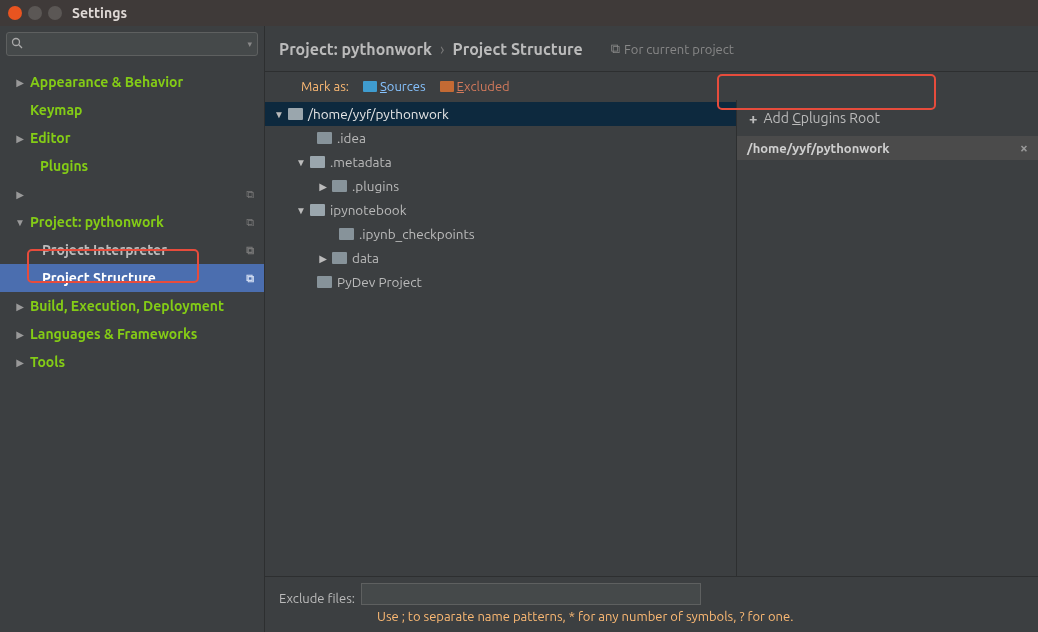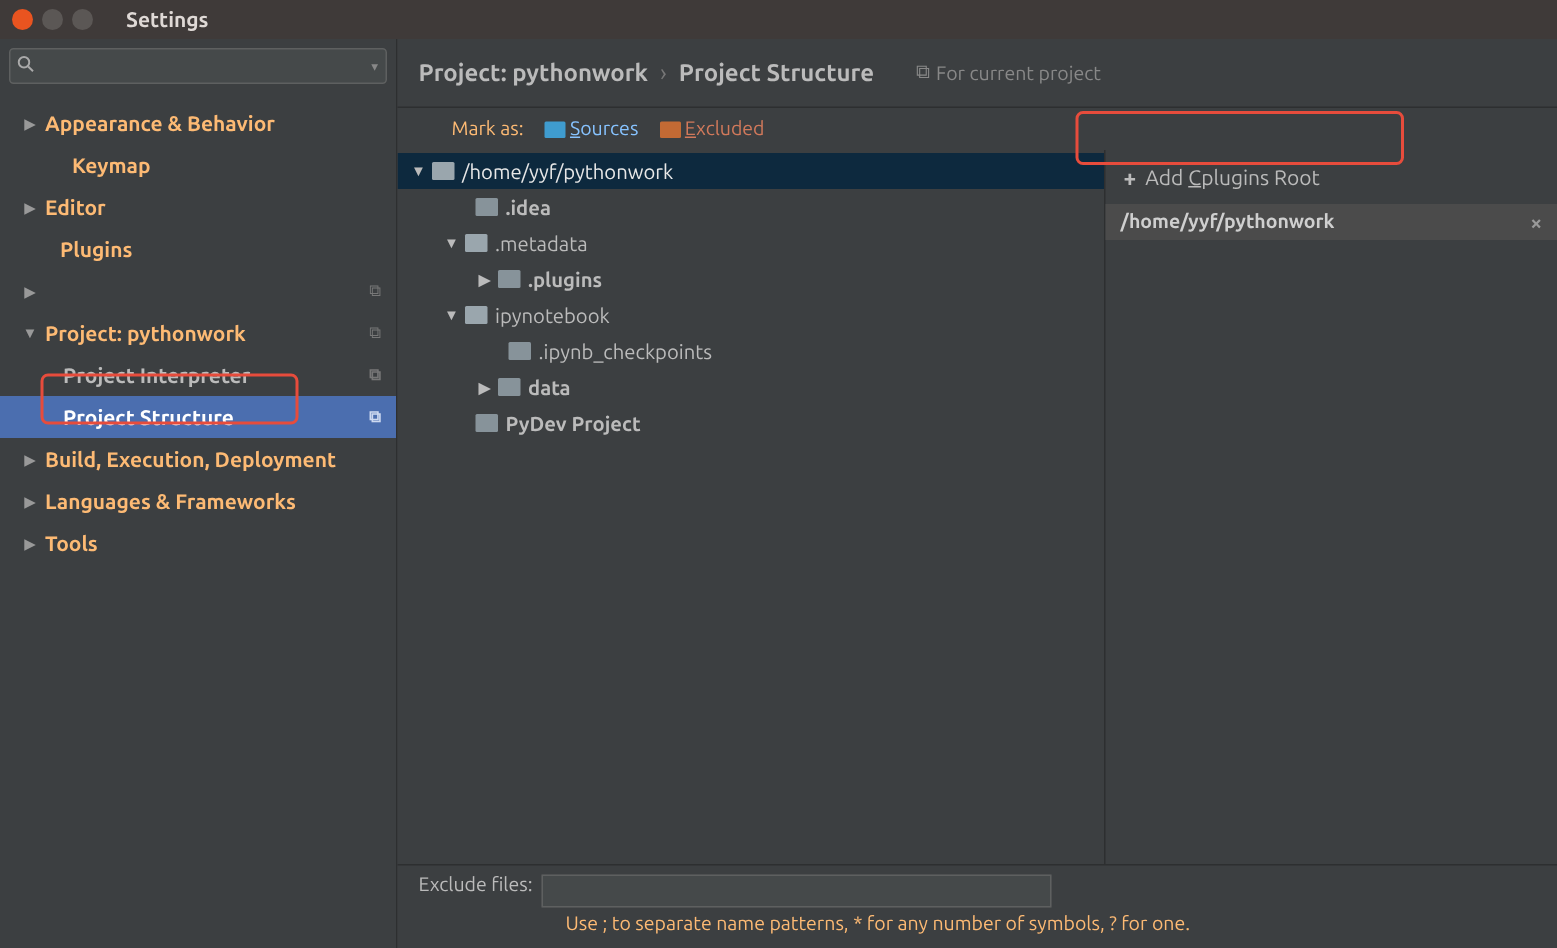--- a/index.html
+++ b/index.html
@@ -1,37 +1,37 @@
 <!DOCTYPE html>
 <html><head>
   <meta charset="utf-8">
   <style>
     * { margin: 0; padding: 0; box-sizing: border-box; font-family: "Ubuntu", "Segoe UI", Arial, sans-serif; }
     body { background: #3c3f41; color: #bbbbbb; width: 1038px; height: 632px; overflow: hidden; }
 
-    .titlebar { height: 26px; background: #3f3a39; display: flex; align-items: center; padding: 0 8px; gap: 12px; }
+    .titlebar { height: 26px; background: #3f3a39; display: flex; align-items: center; padding: 0 8px; }
     .titlebar .buttons { display: flex; gap: 6px; margin-right: 10px; }
     .tbtn { width: 14px; height: 14px; border-radius: 50%; background: #5b5755; }
     .tbtn.close { background: #e95420; }
     .titlebar .title { font-weight: bold; color: #dfd9d6; font-size: 14px; }
 
     .main { display: flex; height: calc(100% - 26px); }
 
     
     .sidebar { width: 265px; background: #3c3f41; border-right: 1px solid #2d2f30; display: flex; flex-direction: column; }
     .searchbox-wrap { padding: 6px; }
     .searchbox { position: relative; }
     .searchbox input { width: 100%; height: 24px; background: #45494a; border: 1px solid #5e6060; border-radius: 3px; padding: 0 6px 0 22px; color: #bbbbbb; font-size: 12px; }
     .searchbox .mag { position: absolute; left: 5px; top: 50%; transform: translateY(-50%); color: #aaa; font-size: 12px; }
     .searchbox .caret { position: absolute; right: 6px; top: 50%; transform: translateY(-50%); color: #888; font-size: 9px; }
 
     .navlist { padding-top: 6px; font-size: 14px; }
     .navitem { display: flex; align-items: center; height: 28px; padding: 0 10px 0 14px; cursor: pointer; position: relative; }
     .navitem .arrow { width: 12px; display: inline-block; text-align: center; color: #999; font-size: 10px; margin-right: 4px; }
-    .navitem .lbl { font-weight: bold; color: #fdba74; flex: 1; }
+    .navitem .lbl { font-weight: bold; color: #84cc16; flex: 1; }
     .subitem { height: 28px; display: flex; align-items: center; padding: 0 10px 0 42px; cursor: pointer; font-weight: bold; }
     .subitem.selected { background: #4b6eaf; color: #fff; }
     .copy-badge { font-size: 11px; color: #777; margin-left: auto; }
     .subitem.selected .copy-badge { color: #cdd9f0; }
 
     .highlight-red { position: absolute; border: 2px solid #e74c3c; border-radius: 5px; pointer-events: none; z-index: 50; }
     .hl-project-structure { left: 27px; top: 249px; width: 172px; height: 34px; }
     .hl-add-content-root { left: 717px; top: 74px; width: 219px; height: 36px; }
 
     
@@ -53,30 +53,30 @@
 
     .middle { display: flex; flex: 1; min-height: 0; }
     .tree-col { flex: 1; padding: 2px 0; font-size: 13.5px; overflow: hidden; }
     .tree-row { display: flex; align-items: center; height: 24px; padding: 0 6px; }
     .tree-row.selected { background: #0d293e; }
     .tree-row .arrow { width: 12px; display: inline-block; text-align: center; color: #bbb; font-size: 10px; margin-right: 3px; }
     .tree-row .folder { width: 15px; height: 12px; background: #87939a; border-radius: 1px; display: inline-block; margin-right: 5px; }
     .tree-row .folder.open { background: #9aa6ad; }
     .tree-row .label { color: #bbb; }
     .tree-row.selected .label { color: #e8e8e8; }
-    .pad1 { padding-left: 8px; } .pad2 { padding-left: 30px; } .pad3 { padding-left: 52px; font-weight: bold; } .pad4 { padding-left: 74px; }
+    .pad1 { padding-left: 8px; } .pad2 { padding-left: 30px; } .pad3 { padding-left: 52px; } .pad4 { padding-left: 74px; }
 
     .roots-col { width: 302px; border-left: 1px solid #2d2f30; display: flex; flex-direction: column; }
     .add-root { height: 36px; display: flex; align-items: center; padding: 0 12px; font-size: 14px; color: #bbb; cursor: pointer; gap: 6px; }
     .add-root .plus { font-size: 15px; font-weight: bold; color: #bbb; }
     .root-entry { height: 24px; background: #4b4b4b; display: flex; align-items: center; padding: 0 10px; font-size: 13px; color: #cfcfcf; font-weight: bold; }
     .root-entry .x { margin-left: auto; color: #999; cursor: pointer; font-size: 14px; }
 
     .exclude-bar { height: 56px; border-top: 1px solid #2d2f30; padding: 6px 14px; font-size: 13px; }
-    .exclude-bar .row1 { display: flex; align-items: flex-start; gap: 6px; }
+    .exclude-bar .row1 { display: flex; align-items: flex-end; gap: 6px; }
     .exclude-bar input { width: 340px; height: 22px; background: #45494a; border: 1px solid #5e6060; color: #bbb; padding: 0 6px; font-size: 12px; }
     .exclude-bar .hint { color: #fdba74; margin-left: 98px; margin-top: 4px; font-size: 13px; }
   </style>
 </head>
 <body>
 
 <div class="titlebar">
   <div class="buttons">
     <div class="tbtn close"></div>
     <div class="tbtn"></div>
@@ -99,21 +99,21 @@
         <input type="text" placeholder="" style="">
         <span class="caret">▾</span>
       </div>
     </div>
 
     <div class="navlist">
       <div class="navitem">
           <span class="arrow">▶</span>
           <span class="lbl">Appearance &amp; Behavior</span>
         </div>
-      <div class="navitem" style="padding-left:48px">
+      <div class="navitem" style="padding-left:30px">
           <span class="lbl">Keymap</span>
         </div>
       <div class="navitem">
           <span class="arrow">▶</span>
           <span class="lbl">Editor</span>
         </div>
       <div class="navitem" style="padding-left:40px">
           <span class="lbl">Plugins</span>
         </div>
       <div class="navitem">

